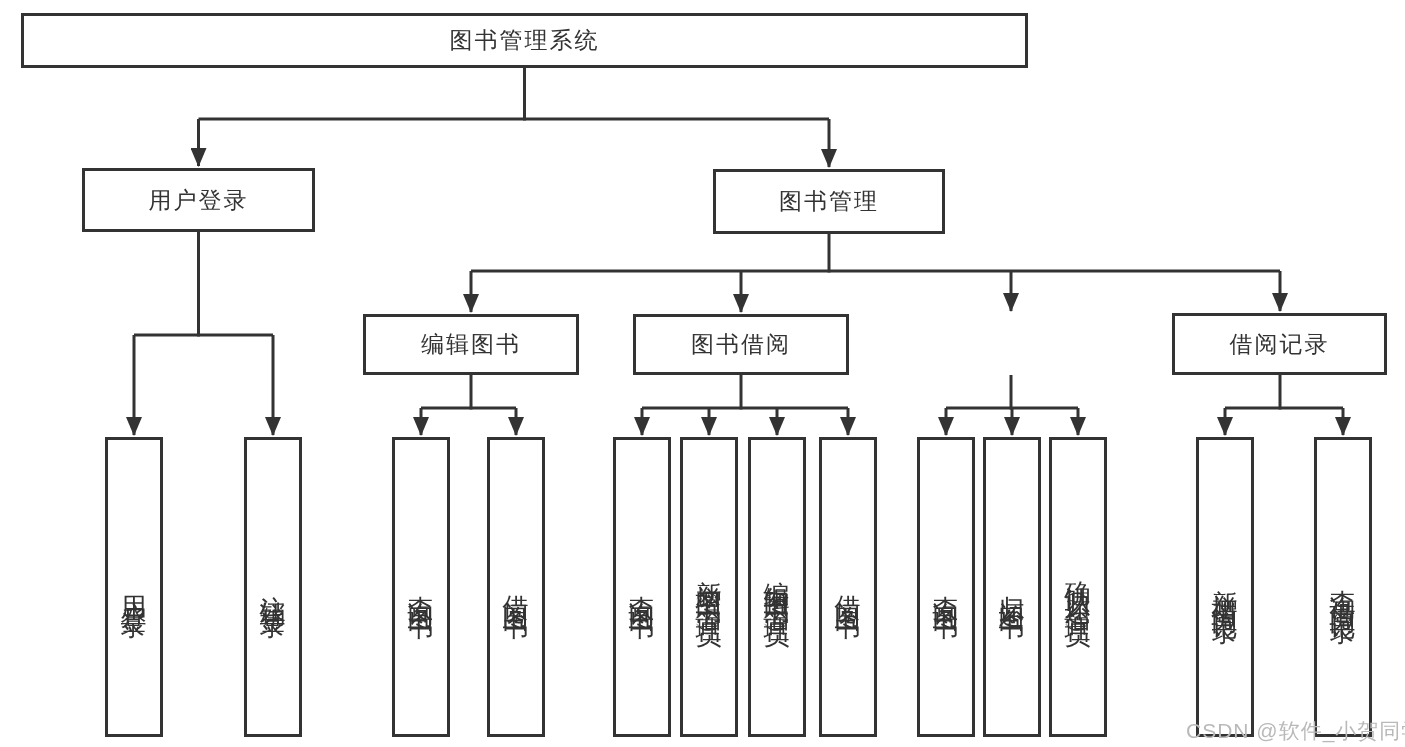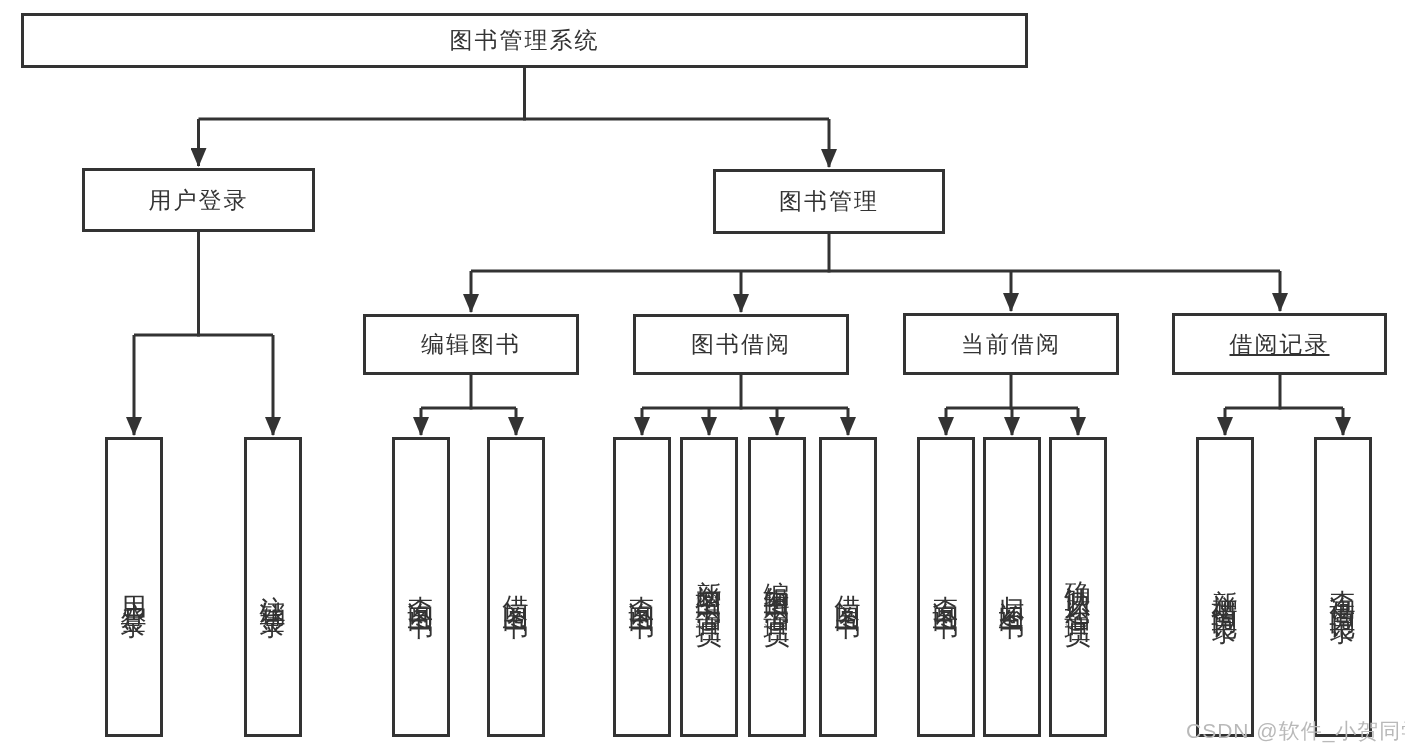--- a/index.html
+++ b/index.html
@@ -104,22 +104,21 @@
     <path d="M1343 408 L1343 435" marker-end="url(#arw)"></path>
   </svg>
 
   <div class="box" style="left:21px;top:13px;width:1007px;height:55px;">图书管理系统</div>
 
   <div class="box" style="left:82px;top:168px;width:233px;height:64px;">用户登录</div>
   <div class="box" style="left:713px;top:169px;width:232px;height:65px;font-family:Liberation Mono, monospace;">图书管理</div>
 
   <div class="box" style="left:363px;top:314px;width:216px;height:61px;">编辑图书</div>
   <div class="box" style="left:633px;top:314px;width:216px;height:61px;">图书借阅</div>
-  <div class="box" style="left:903px;top:313px;width:216px;height:62px;">当前借阅</div>
-  <div class="box" style="left:1172px;top:313px;width:215px;height:62px;text-decoration:underline;">借阅记录</div>
+  <div class="box" style="left:1172px;top:313px;width:215px;height:62px;">借阅记录</div>
 
   <div class="box leaf" style="left:105px;top:437px;width:58px;height:300px;">用户登录</div>
   <div class="box leaf" style="left:244px;top:437px;width:58px;height:300px;">注销登录</div>
 
   <div class="box leaf" style="left:392px;top:437px;width:58px;height:300px;">查询图书</div>
   <div class="box leaf" style="left:487px;top:437px;width:58px;height:300px;">借阅图书</div>
 
   <div class="box leaf" style="left:613px;top:437px;width:58px;height:300px;">查询图书</div>
   <div class="box leaf" style="left:680px;top:437px;width:58px;height:300px;">新增图书（管理员）</div>
   <div class="box leaf" style="left:748px;top:437px;width:58px;height:300px;">编辑图书（管理员）</div>

